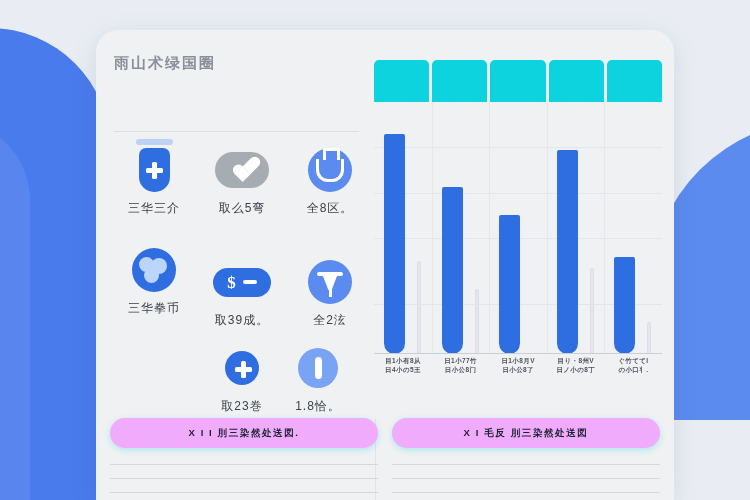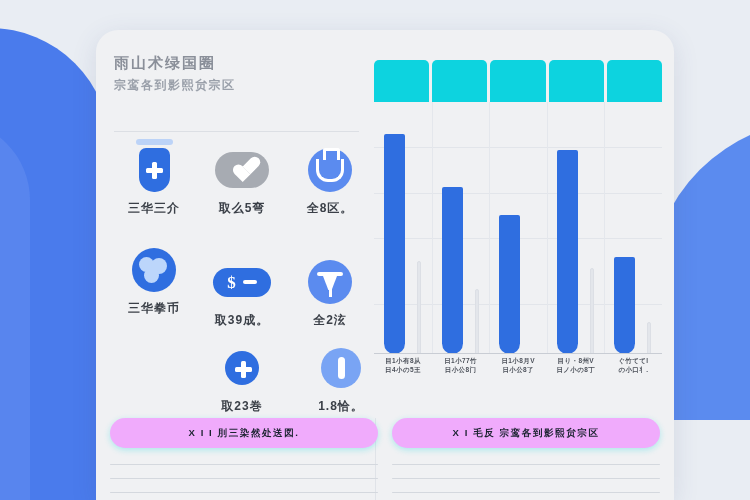--- a/index.html
+++ b/index.html
@@ -45,21 +45,21 @@
   }
   .hdr-rule{position:absolute;left:18px;top:101px;width:245px;height:1px;background:#dcdfe4;}
 
   
   .icon-grid{position:absolute;left:14px;top:112px;width:260px;}
   .ico-cell{
     position:absolute;width:88px;text-align:center;
   }
   .ico-art{height:56px;display:flex;align-items:center;justify-content:center;}
   .ico-cap{
-    font-size:12px;font-weight:700;color:#3b4048;letter-spacing:1px;
+    font-size:12px;font-weight:400;color:#3b4048;letter-spacing:1px;
     filter:blur(.45px);margin-top:2px;white-space:nowrap;
   }
 
   
   .shield{
     position:relative;width:31px;height:44px;background:#2f6ee0;
     border-radius:7px 7px 15px 15px;
     display:flex;align-items:center;justify-content:center;
   }
   .shield:before{
@@ -162,21 +162,20 @@
 
   <div class="blob-left"></div>
   <div class="blob-left-soft"></div>
   <div class="blob-right-2"></div>
 
   <div class="card">
     <div class="card-inner">
 
       <div class="hdr">
         <div class="hdr-title">雨山术绿国圈</div>
-        <div class="hdr-sub">宗鸾各到影熙贠宗区</div>
       </div>
       <div class="hdr-rule"></div>
 
       <div class="icon-grid" id="icon-grid">
           <div class="ico-cell" style="left: 0px; top: 0px;">
             <div class="ico-art">
               <div class="shield">
                 <div class="cross"></div>
               </div>
             </div>
@@ -232,21 +231,21 @@
             <div class="ico-cap">全2泫</div>
           </div>
           <div class="ico-cell" style="left: 88px; top: 198px;">
             <div class="ico-art">
               <div class="circ circ-blue-dark" style="width:34px;height:34px">
                 <div class="cross" style="width:14px;height:14px"></div>
               </div>
             </div>
             <div class="ico-cap">取23巻</div>
           </div>
-          <div class="ico-cell" style="left: 187px; top: 198px;">
+          <div class="ico-cell" style="left: 164px; top: 198px;">
             <div class="ico-art">
               <div class="circ circ-lblue">
                 <div class="capsule"></div>
               </div>
             </div>
             <div class="ico-cap">1.8恰。</div>
           </div>
         </div>
 
       <div class="chart">
@@ -307,21 +306,21 @@
         <div class="bot-col">
           <div class="cta">X I I 刖三染然处送図.</div>
           <div class="lines" id="lines-left">
               <div class="ln"></div>
               <div class="ln"></div>
               <div class="ln"></div>
             </div>
         </div>
 
         <div class="bot-col">
-          <div class="cta">X I 毛反 宗鸾各到影熙贠宗区</div>
+          <div class="cta">X I 毛反 刖三染然处送図</div>
           <div class="lines" id="lines-right">
               <div class="ln"></div>
               <div class="ln"></div>
               <div class="ln"></div>
             </div>
         </div>
 
       </div>
 
     </div>

